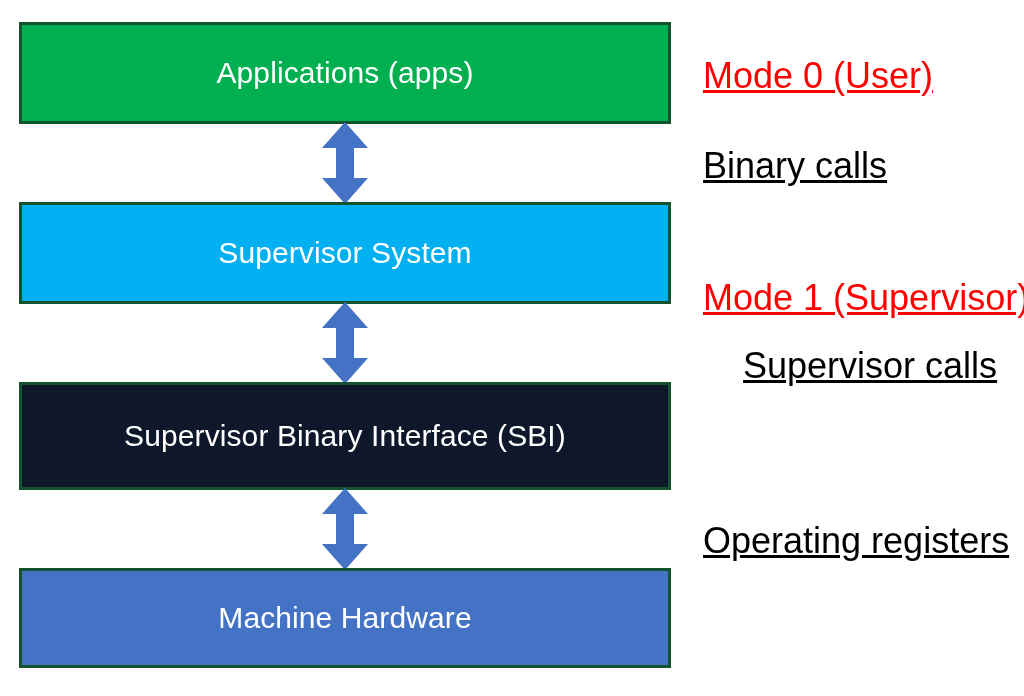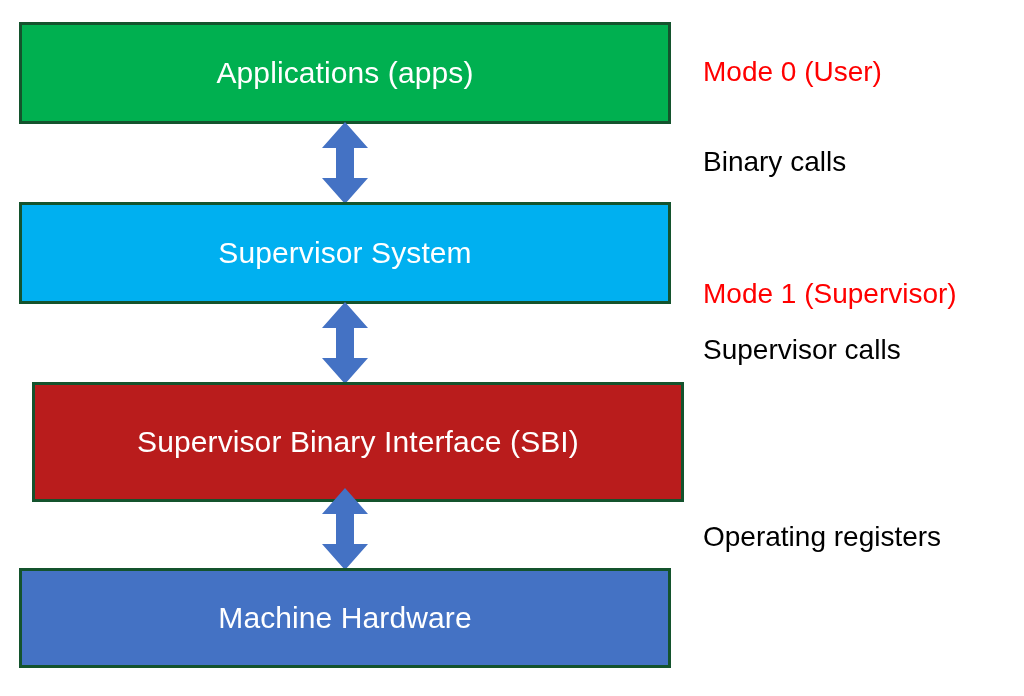--- a/index.html
+++ b/index.html
@@ -31,50 +31,51 @@
     color: #ffffff;
     font-size: 30px;
     font-weight: 400;
     letter-spacing: 0.1px;
     line-height: 1;
     white-space: nowrap;
   }
 
   #box-apps      { top: 22px;  height: 102px; background: #00B050; }
   #box-os        { top: 202px; height: 102px; background: #00B0F0; }
-  #box-sbi       { top: 382px; height: 120px; background: #b91c1c; margin-left: 13px; }
+  #box-sbi       { top: 382px; height: 108px; background: #0f172a; }
   #box-hardware  { top: 568px; height: 100px; background: #4472C4; }
 
   
   .arrow {
     position: absolute;
     left: 321px;
     width: 48px;
   }
   .arrow svg { display: block; width: 48px; height: 100%; }
 
   #arrow-apps-os   { top: 122px; height: 82px; }
   #arrow-os-sbi    { top: 302px; height: 82px; }
   #arrow-sbi-hw    { top: 488px; height: 82px; }
 
   
   .side-label {
     position: absolute;
     left: 703px;
-    font-size: 28px;
+    font-size: 36px;
     line-height: 1;
     white-space: nowrap;
+    text-decoration: underline;
   }
   .mode-label  { color: #FF0000; }
   .call-label  { color: #000000; }
 
   #label-mode0       { top: 58px; }
   #label-syscalls    { top: 148px; }
   #label-mode1       { top: 242px; margin-top: 38px; }
-  #label-supcalls    { top: 336px; }
+  #label-supcalls    { top: 348px; margin-left: 40px; }
   #label-mode3       { top: 423px; }
   #label-hwregisters { top: 523px; }
 </style>
 </head>
 <body>
 
 <div id="stage">
 
   <div class="layer-box" id="box-apps">
     <span class="layer-label">Applications (apps)</span>

